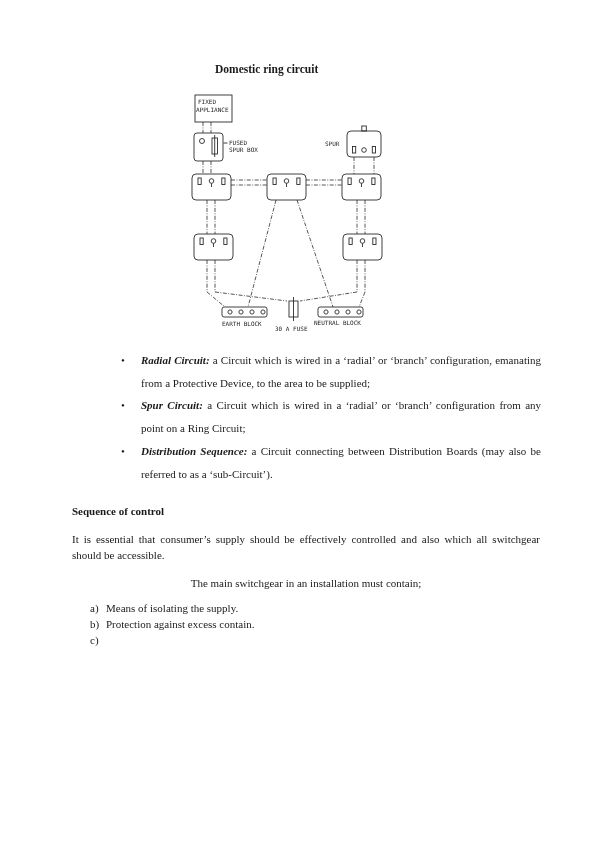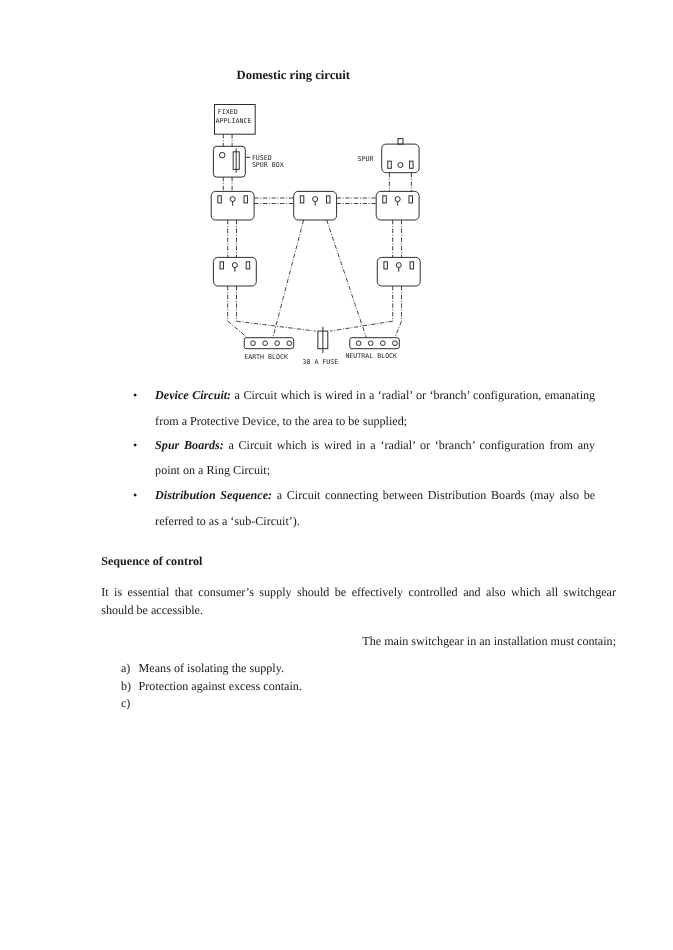--- a/index.html
+++ b/index.html
@@ -21,24 +21,24 @@
     font-family:"DejaVu Sans Mono", monospace;
     font-size:6px; fill:#1d1d1d; stroke:none;
   }
 
   .bullets { position:absolute; left:120px; top:349px; width:421px; list-style:none; }
   .bullet { position:relative; padding-left:21px; font-size:11px; line-height:22.7px; }
   .bullet .marker { position:absolute; left:1px; }
   .bullet-text { text-align:justify; }
   .term { font-weight:bold; font-style:italic; }
 
-  .body-section { position:absolute; left:72px; top:503px; width:468px; font-size:11px; line-height:16.2px;margin-left:20px; }
+  .body-section { position:absolute; left:72px; top:503px; width:468px; font-size:11px; line-height:16.2px; }
   .body-section h2 { font-size:11px; font-weight:bold; }
   .para { margin-top:12px; text-align:justify; }
-  .para.intro { margin-top:11px; text-align:right; }
+  .para.intro { margin-top:11px; text-align:center; }
   .letter-list { list-style:none; margin-top:9px; }
   .letter-list li { position:relative; padding-left:34px; }
   .lmark { position:absolute; left:18px; }
 </style>
 </head>
 <body>
 
 <div class="page">
 
   <h1 class="doc-title">Domestic ring circuit</h1>
@@ -119,26 +119,26 @@
       <circle cx="152" cy="224" r="2.1"></circle>
       <circle cx="163" cy="224" r="2.1"></circle>
       <circle cx="174" cy="224" r="2.1"></circle>
     </g>
     <text x="129" y="237">NEUTRAL BLOCK</text>
   </svg>
 
   <ul class="bullets">
     <li class="bullet">
       <span class="marker">•</span>
-      <p class="bullet-text"><span class="term">Device Circuit:</span>
+      <p class="bullet-text"><span class="term">Radial Circuit:</span>
         <span>a Circuit which is wired in a ‘radial’ or ‘branch’ configuration, emanating from a Protective Device, to the area to be supplied;</span></p>
     </li>
     <li class="bullet">
       <span class="marker">•</span>
-      <p class="bullet-text"><span class="term">Spur Boards:</span>
+      <p class="bullet-text"><span class="term">Spur Circuit:</span>
         <span>a Circuit which is wired in a ‘radial’ or ‘branch’ configuration from any point on a Ring Circuit;</span></p>
     </li>
     <li class="bullet">
       <span class="marker">•</span>
       <p class="bullet-text"><span class="term">Distribution Sequence:</span>
         <span>a Circuit connecting between Distribution Boards (may also be referred to as a ‘sub-Circuit’).</span></p>
     </li>
   </ul>
 
   <section class="body-section">

